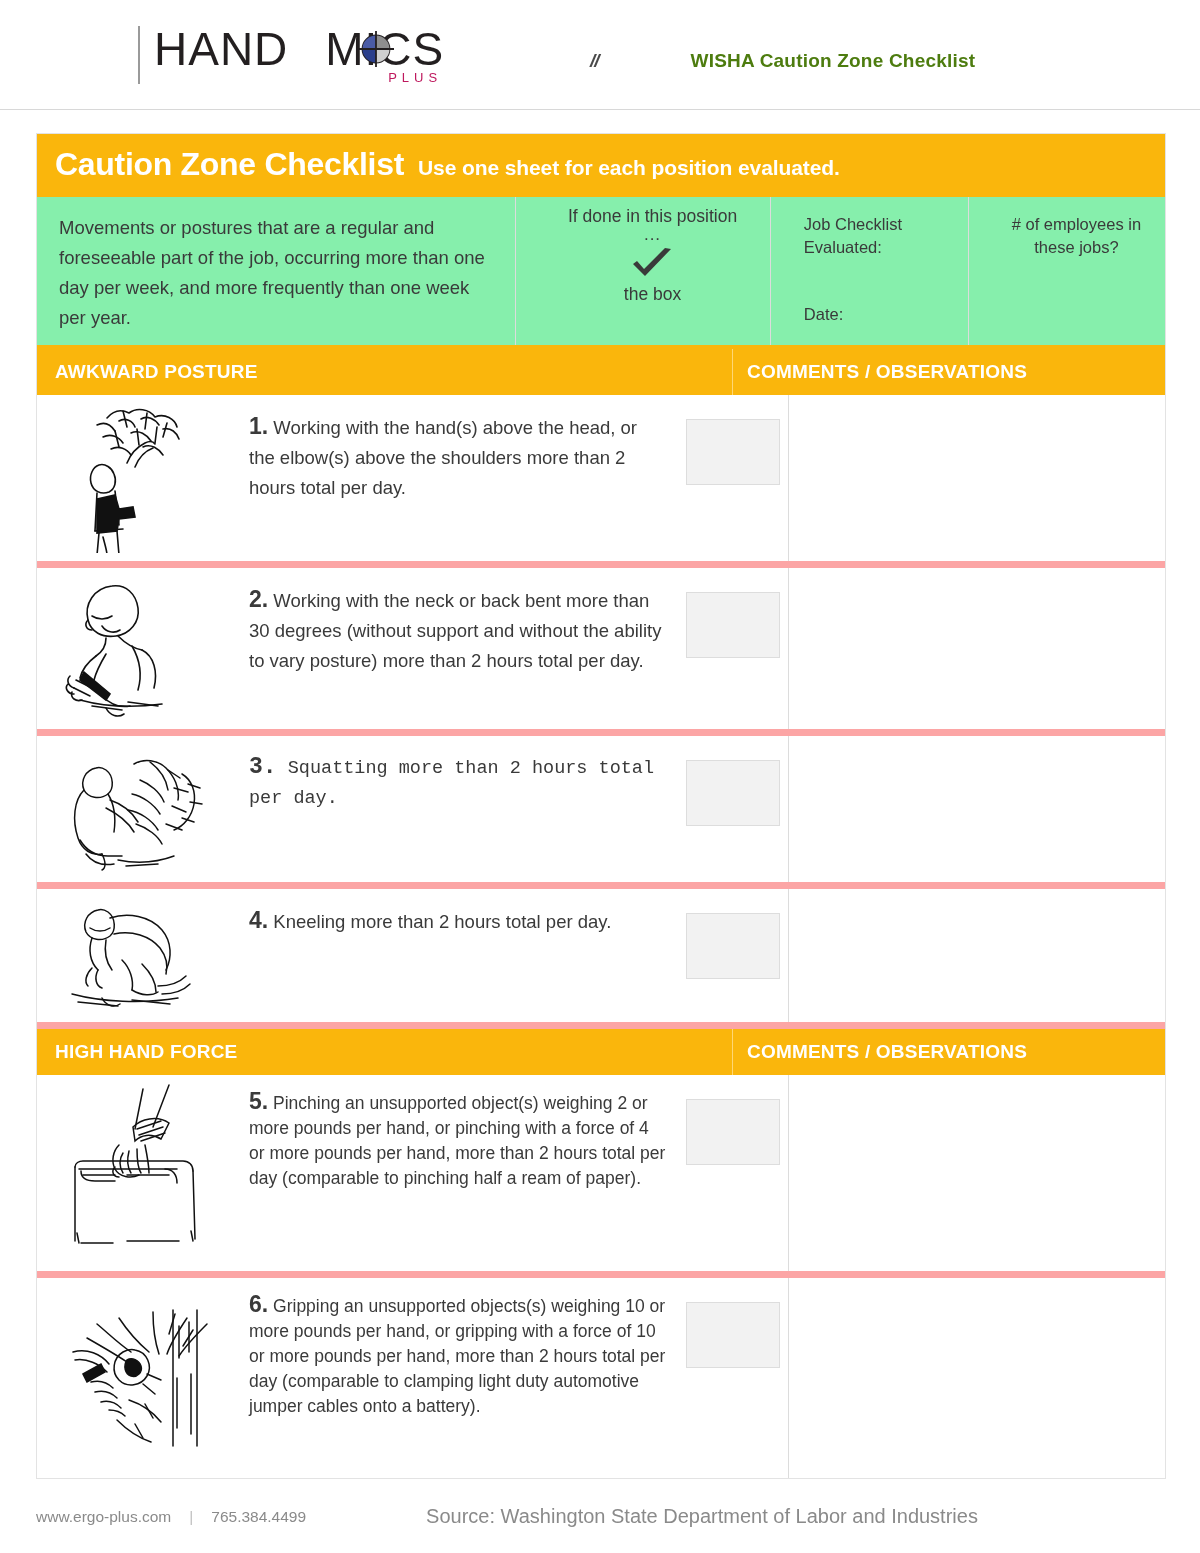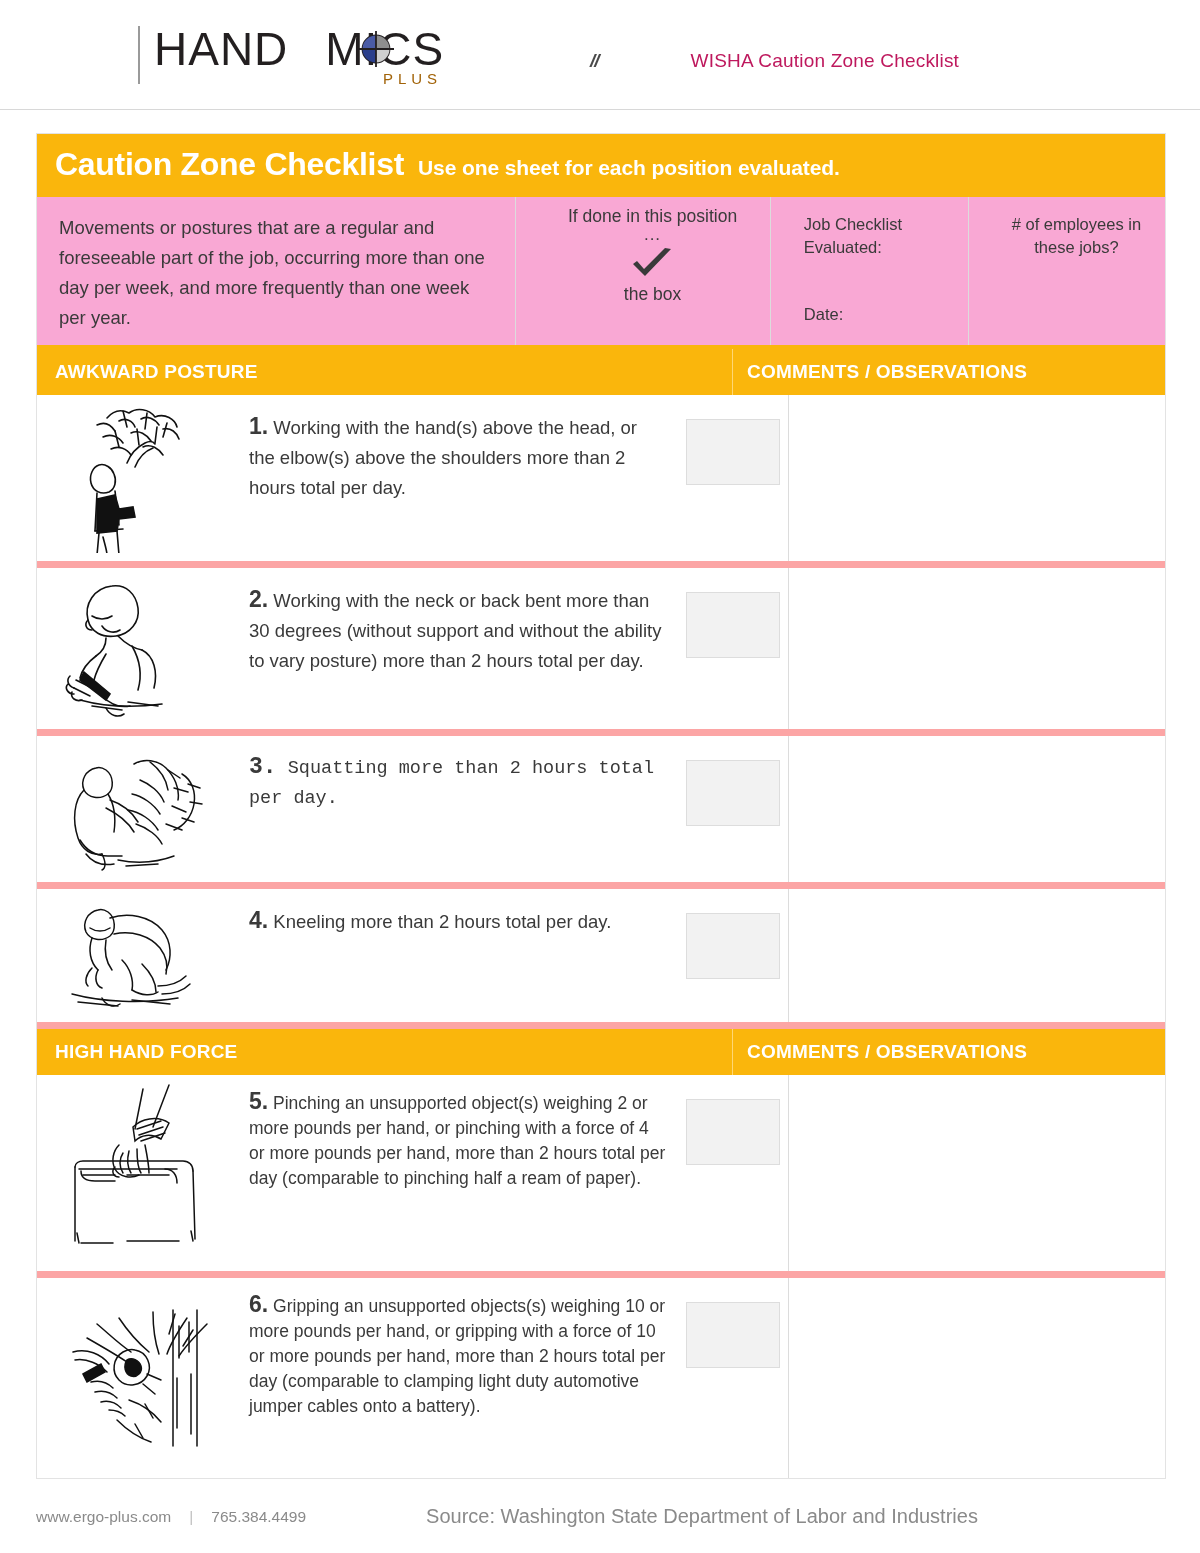--- a/index.html
+++ b/index.html
@@ -48,44 +48,44 @@
     position: absolute;
     left: 204px;
     top: 7px;
     width: 36px;
     height: 36px;
   }
   .logo-plus {
     position: absolute;
     right: 2px;
     top: 46px;
-    font-size: 15px;
+    font-size: 13px;
     letter-spacing: 5px;
-    color: #a16207;
+    color: #be185d;
     font-weight: 400;
   }
   .header-right {
     position: absolute;
     left: 590px;
     top: 50px;
     display: flex;
     align-items: baseline;
   }
   .slashes {
     font-size: 19px;
     font-weight: bold;
     font-style: italic;
     color: #4a4a4a;
     letter-spacing: -1px;
   }
   .header-title {
     margin-left: 92px;
     font-size: 19px;
-    font-weight: normal;
-    color: #be185d;
+    font-weight: bold;
+    color: #4d7c0f;
     letter-spacing: 0.2px;
     white-space: nowrap;
   }
 
   
   .sheet {
     position: absolute;
     left: 36px;
     top: 133px;
     width: 1130px;
@@ -111,21 +111,21 @@
     font-size: 21px;
     font-weight: bold;
     margin-left: 14px;
     letter-spacing: -0.1px;
   }
 
   
   .info-row {
     display: flex;
     border-bottom: 4px solid #FAB60C;
-    background: #f9a8d4;
+    background: #86efac;
     gap: 19px;
   }
   .info-cell { padding: 14px 16px 12px 16px; }
   .info-desc {
     width: 506px;
     font-size: 18.5px;
     line-height: 30px;
     color: #3a3a3a;
     border-right: 1px solid #dcdcdc;
     padding-left: 22px;

